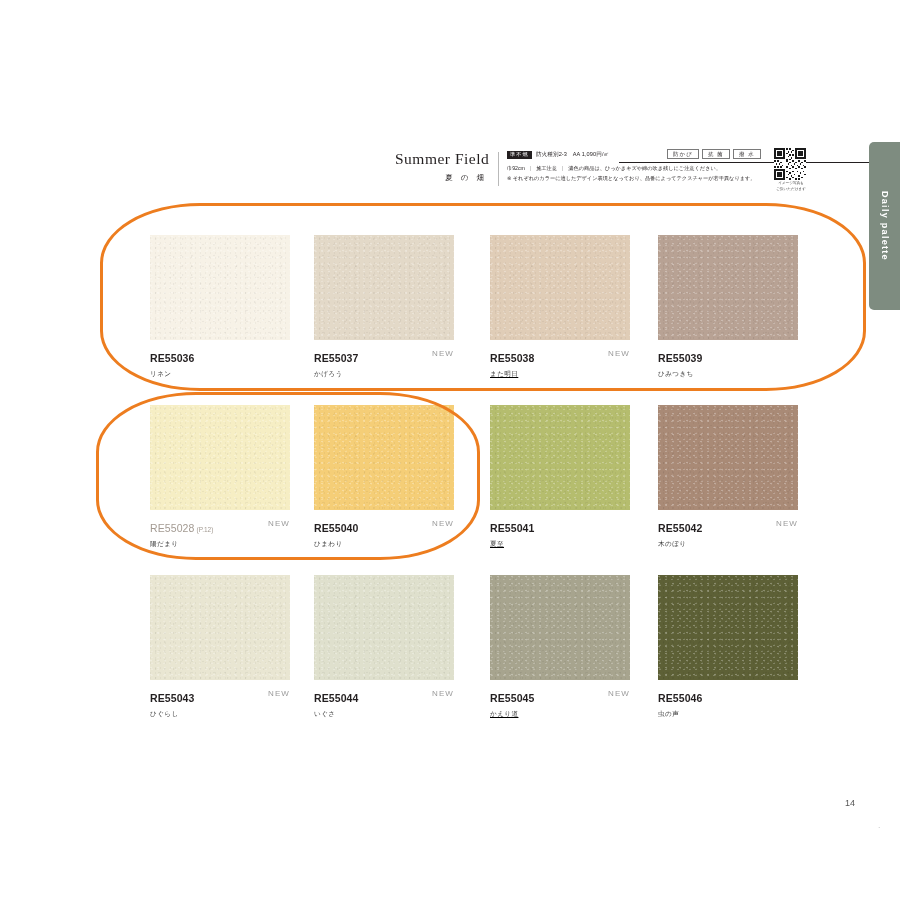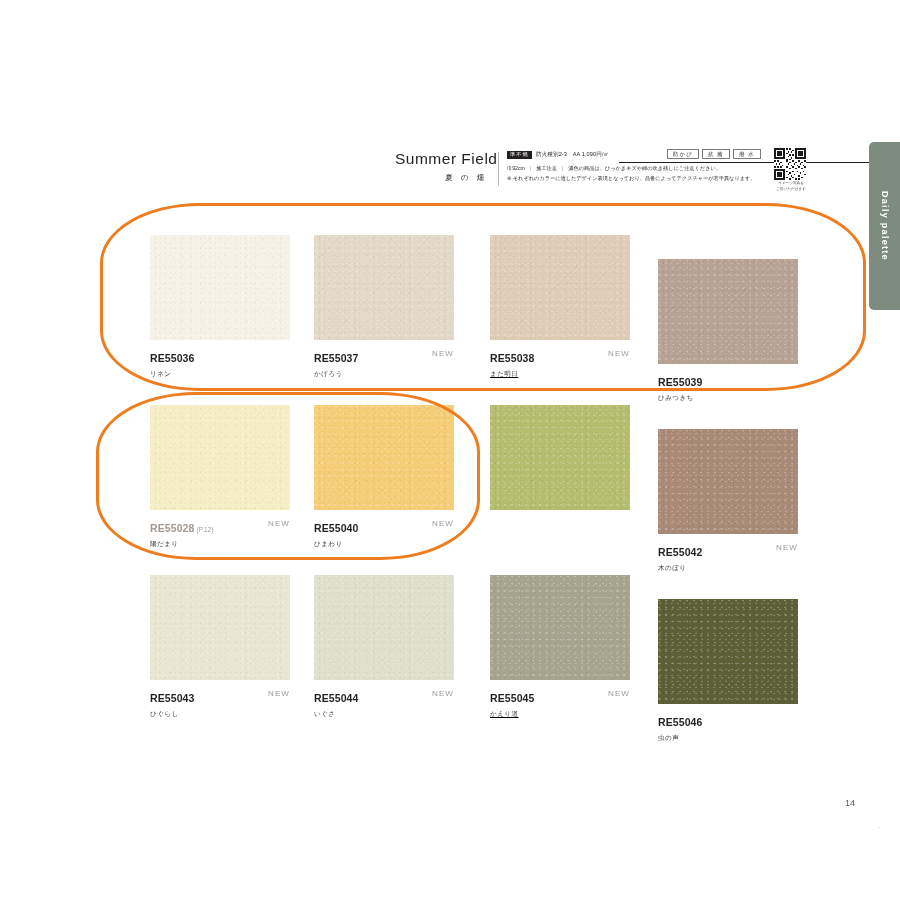--- a/index.html
+++ b/index.html
@@ -6,21 +6,21 @@
   body{
     width:900px;height:900px;background:#ffffff;
     font-family:"Liberation Sans","DejaVu Sans",sans-serif;
     position:relative;overflow:hidden;
   }
   .page{position:absolute;inset:0;}
 
   
   .header{position:absolute;left:395px;top:150px;width:420px;height:44px;}
   .title-block{position:absolute;left:0;top:0;width:92px;text-align:right;}
-  .title-en{font-family:Liberation Sans, sans-serif;font-size:15.5px;color:#231f20;letter-spacing:.5px;white-space:nowrap;}
+  .title-en{font-family:Liberation Serif, serif;font-size:15.5px;color:#231f20;letter-spacing:.5px;white-space:nowrap;}
   .title-ja{font-size:7.5px;color:#231f20;letter-spacing:3px;margin-top:5px;white-space:nowrap;}
   .hdr-divider{position:absolute;left:103px;top:2px;width:1px;height:34px;background:#b9b9b9;}
   .spec{position:absolute;left:112px;top:0px;width:270px;}
   .spec-row1{display:flex;align-items:center;gap:4px;height:10px;}
   .tag-black{background:#231f20;color:#fff;font-size:5.2px;letter-spacing:1.1px;padding:1.5px 3px;line-height:1;white-space:nowrap;}
   .spec-main{font-size:5.6px;color:#231f20;white-space:nowrap;letter-spacing:.1px;}
   .spec-row2{display:flex;align-items:center;gap:5px;margin-top:4.5px;font-size:5.2px;color:#231f20;white-space:nowrap;}
   .spec-row2 .bar{color:#999;}
   .spec-row3{margin-top:3.5px;font-size:5.2px;color:#231f20;white-space:nowrap;}
   .badges{position:absolute;left:272px;top:-1px;display:flex;gap:3px;}
@@ -40,34 +40,34 @@
   }
   .side-tab span{
     writing-mode:vertical-rl;font-size:9px;color:#fff;
     letter-spacing:1.3px;font-weight:bold;white-space:nowrap;
   }
 
   
   .grid{position:absolute;left:150px;top:235px;width:660px;}
   .row{position:relative;height:170px;}
   .cell{position:absolute;width:140px;top:0;}
-  .cell.c0{left:0;} .cell.c1{left:164px;} .cell.c2{left:340px;text-decoration:underline;} .cell.c3{left:508px;margin-top:24px;}
+  .cell.c0{left:0;} .cell.c1{left:164px;} .cell.c2{left:340px;text-decoration:underline;} .cell.c3{left:508px;}
   .sw{width:140px;height:105px;position:relative;overflow:hidden;}
   .sw .tex{position:absolute;inset:0;opacity:.5;
     background-image:
       radial-gradient(circle at 18% 22%, rgba(255,255,255,.55) 0 .8px, transparent 1.1px),
       radial-gradient(circle at 62% 44%, rgba(0,0,0,.10) 0 .8px, transparent 1.1px),
       radial-gradient(circle at 35% 72%, rgba(255,255,255,.45) 0 .7px, transparent 1px),
       radial-gradient(circle at 82% 85%, rgba(0,0,0,.09) 0 .7px, transparent 1px),
       radial-gradient(circle at 8% 58%, rgba(0,0,0,.07) 0 .6px, transparent .9px);
     background-size:7px 7px,9px 9px,6px 6px,11px 11px,5px 5px;
   }
   .labels{margin-top:8px;position:relative;height:28px;}
   .code{font-size:10.5px;color:#231f20;font-weight:bold;letter-spacing:.1px;display:inline-block;}
-  .code.muted{color:#a39a92;font-weight:bold;}
+  .code.muted{color:#a39a92;font-weight:normal;}
   .pageref{font-size:6.5px;color:#a39a92;margin-left:2px;}
   .new{position:absolute;right:0;top:1px;font-size:8px;color:#9b9b9b;letter-spacing:1.1px;}
   .name{font-size:6.6px;color:#3a3a3a;margin-top:4px;letter-spacing:.4px;}
 
   
   .annot{position:absolute;border:3.4px solid #ed7d1f;border-radius:100px/60px;pointer-events:none;}
   #annot-row1{left:100px;top:203px;width:760px;height:182px;}
   #annot-row2{left:96px;top:392px;width:378px;height:162px;}
 
   .page-num{position:absolute;left:828px;top:798px;font-size:9px;color:#555;margin-left:17px;}
@@ -258,20 +258,25 @@
         <div class="labels">
           <span class="code">RE55040</span><span class="pageref"></span>
           <span class="new">NEW</span>
           <div class="name">ひまわり</div>
         </div>
       </div>
       <div class="cell c2">
         <div class="sw" style="background: rgb(181, 189, 110);">
             <div class="tex"></div>
           </div>
+        <div class="labels">
+          <span class="code">RE55041</span><span class="pageref"></span>
+          <span class="new"></span>
+          <div class="name">夏至</div>
+        </div>
       </div>
       <div class="cell c3">
         <div class="sw" style="background: rgb(169, 138, 118);">
             <div class="tex"></div>
           </div>
         <div class="labels">
           <span class="code">RE55042</span><span class="pageref"></span>
           <span class="new">NEW</span>
           <div class="name">木のぼり</div>
         </div>

